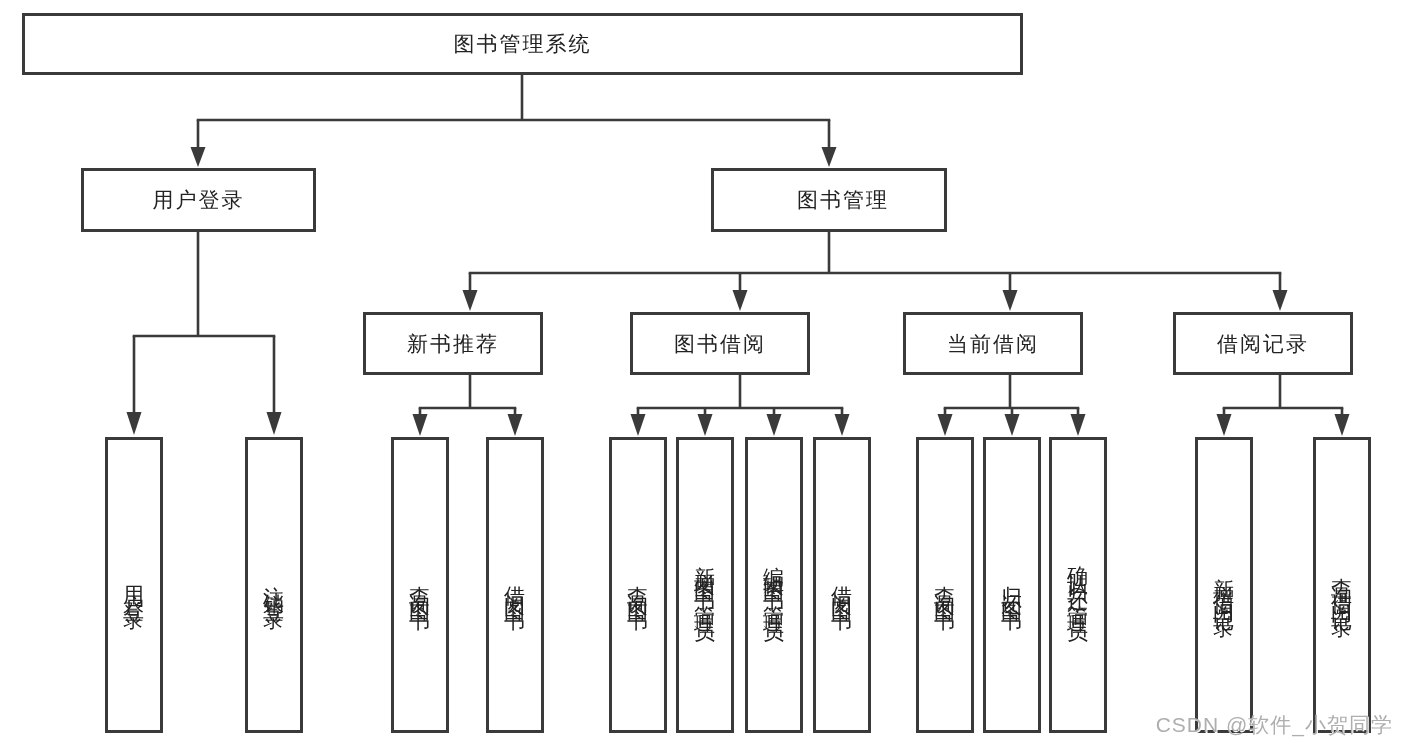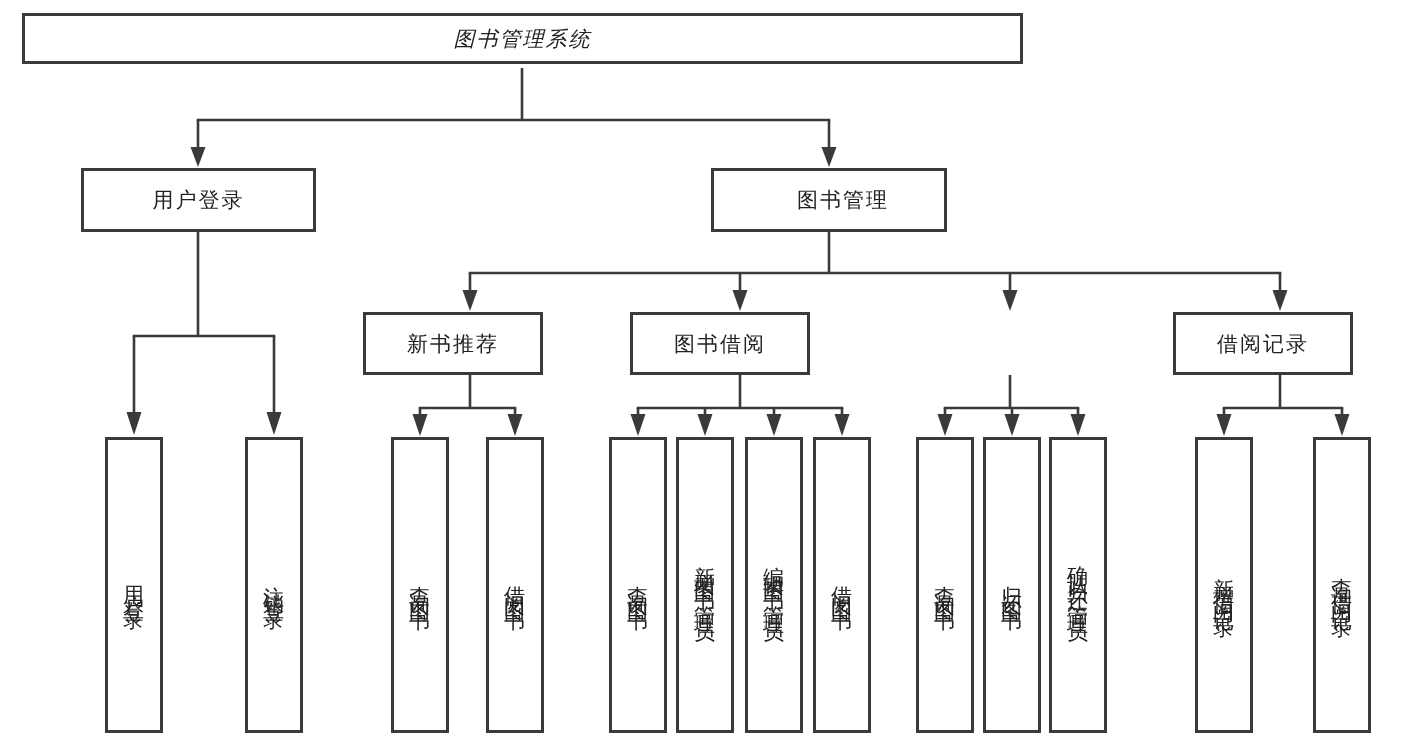--- a/index.html
+++ b/index.html
@@ -35,21 +35,21 @@
     text-align: center;
   }
   .node.v {
     writing-mode: vertical-rl;
     text-orientation: mixed;
     letter-spacing: 8px;
     line-height: 1;
     font-size: 21px;
   }
   
-  .n-root  { left: 22px;   top: 13px;  width: 1001px; height: 51px; font-style: italic; }
+  .n-root  { left: 22px;   top: 13px;  width: 1001px; height: 62px; }
   
   .n-l2a   { left: 81px;   top: 168px; width: 235px; height: 64px; }
   .n-l2b   { left: 711px;  top: 168px; width: 236px; height: 64px; padding-left: 28px; }
   
   .n-l3    { top: 312px; width: 180px; height: 63px; }
   .n-l3a   { left: 363px; }
   .n-l3b   { left: 630px; }
   .n-l3c   { left: 903px; }
   .n-l3d   { left: 1173px; }
   
@@ -153,33 +153,35 @@
     </g>
   </svg>
 
   <div class="node n-root">图书管理系统</div>
 
   <div class="node n-l2a">用户登录</div>
   <div class="node n-l2b">图书管理</div>
 
   <div class="node n-l3 n-l3a">新书推荐</div>
   <div class="node n-l3 n-l3b">图书借阅</div>
+  <div class="node n-l3 n-l3c">当前借阅</div>
   <div class="node n-l3 n-l3d">借阅记录</div>
 
   <div class="node v leaf lf1">用户登录</div>
   <div class="node v leaf lf2">注销登录</div>
 
   <div class="node v leaf lf3">查询图书</div>
   <div class="node v leaf lf4">借阅图书</div>
 
   <div class="node v leaf lf5">查询图书</div>
   <div class="node v leaf lf6">新增图书（管理员）</div>
   <div class="node v leaf lf7">编辑图书（管理员）</div>
   <div class="node v leaf lf8">借阅图书</div>
 
   <div class="node v leaf lf9">查询图书</div>
   <div class="node v leaf lf10">归还图书</div>
   <div class="node v leaf lf11">确认归还（管理员）</div>
 
   <div class="node v leaf lf12">新增借阅记录</div>
   <div class="node v leaf lf13">查询借阅记录</div>
 
+  <div id="watermark">CSDN @软件_小贺同学</div>
 </div>
 
 </body></html>

